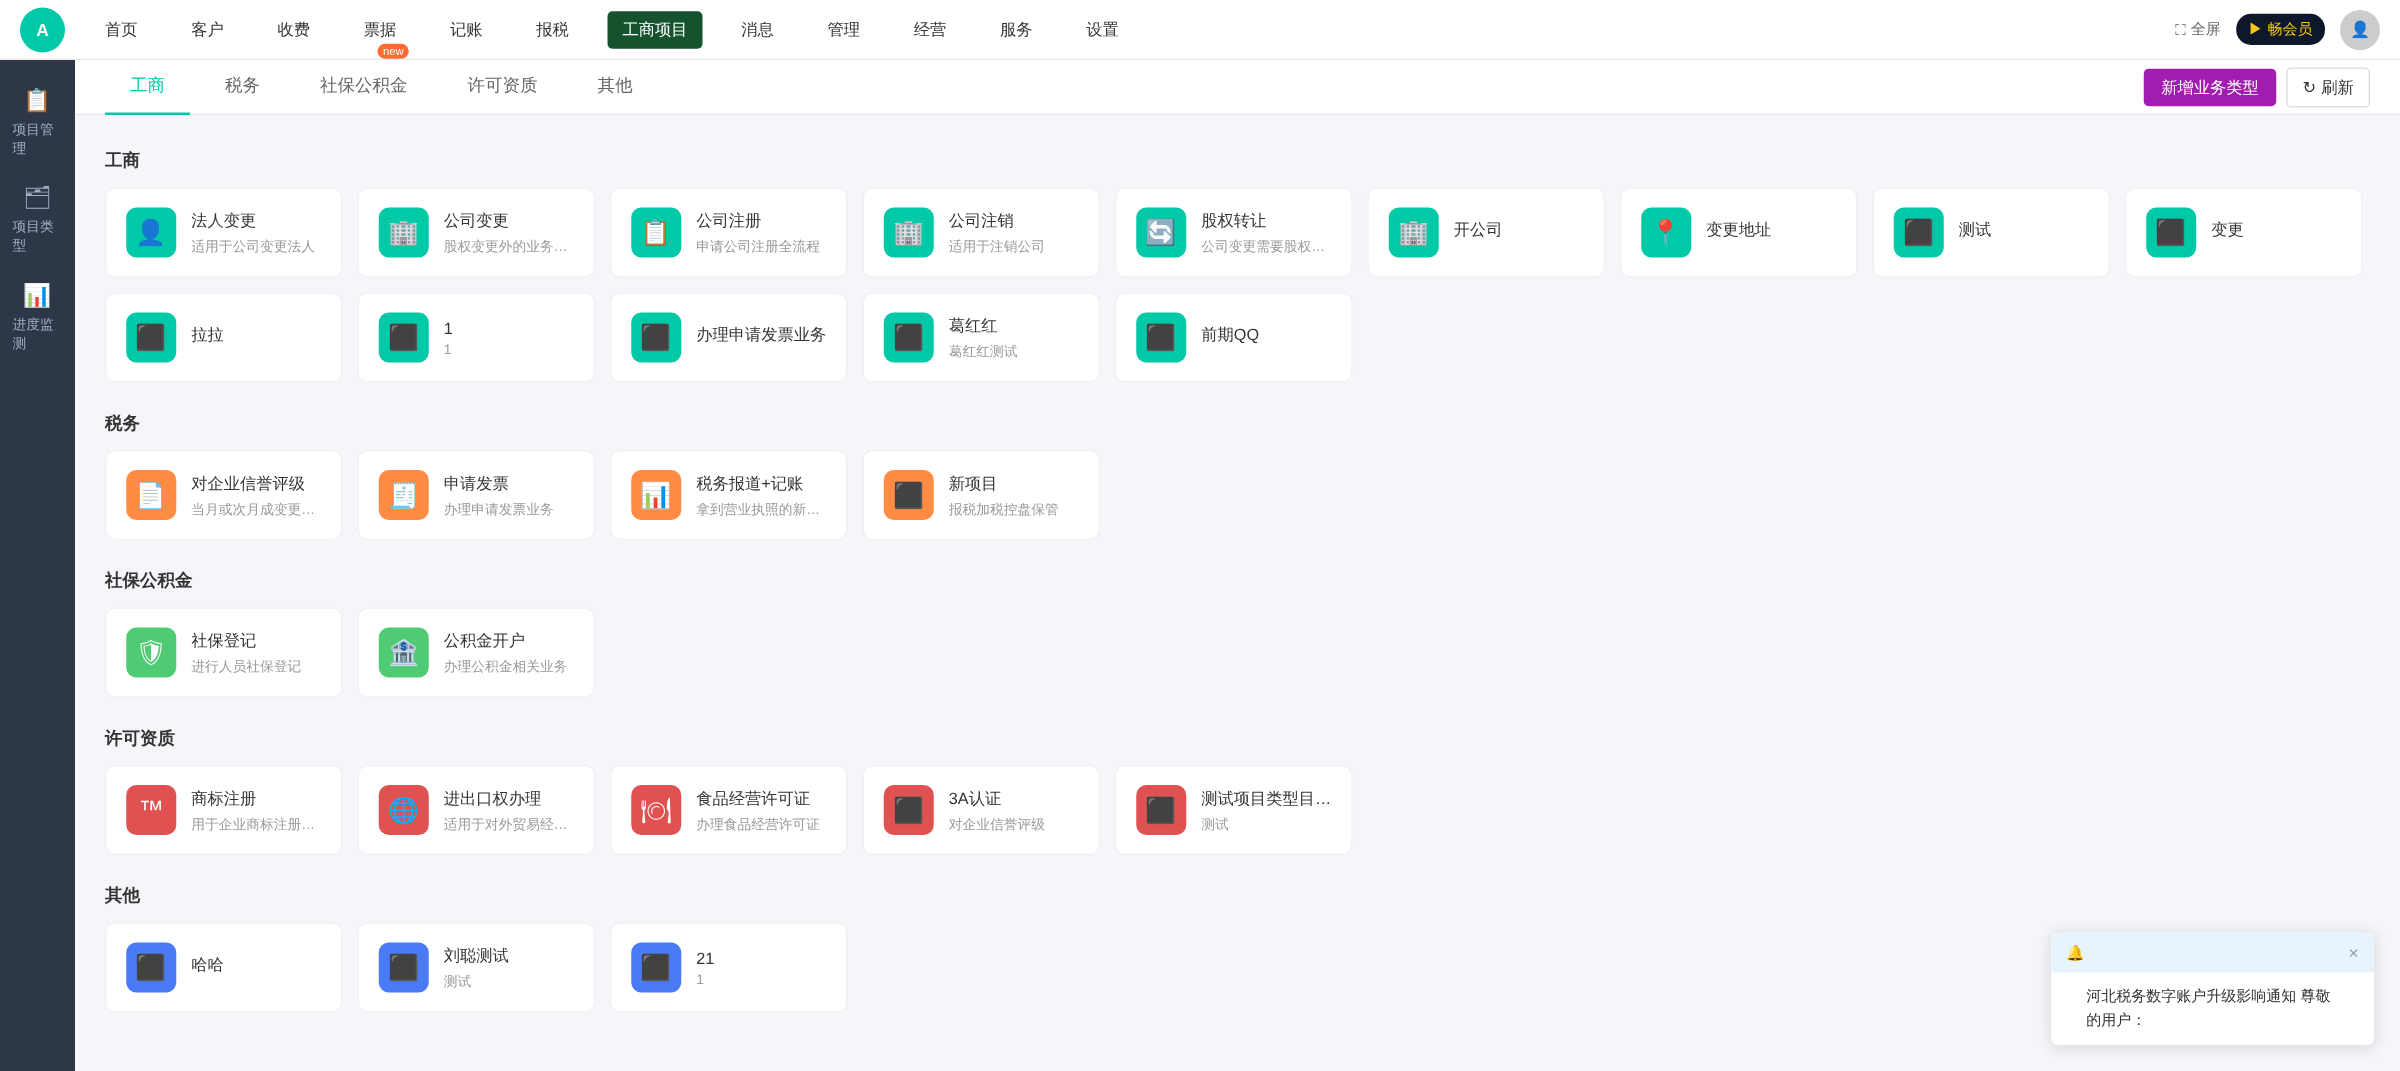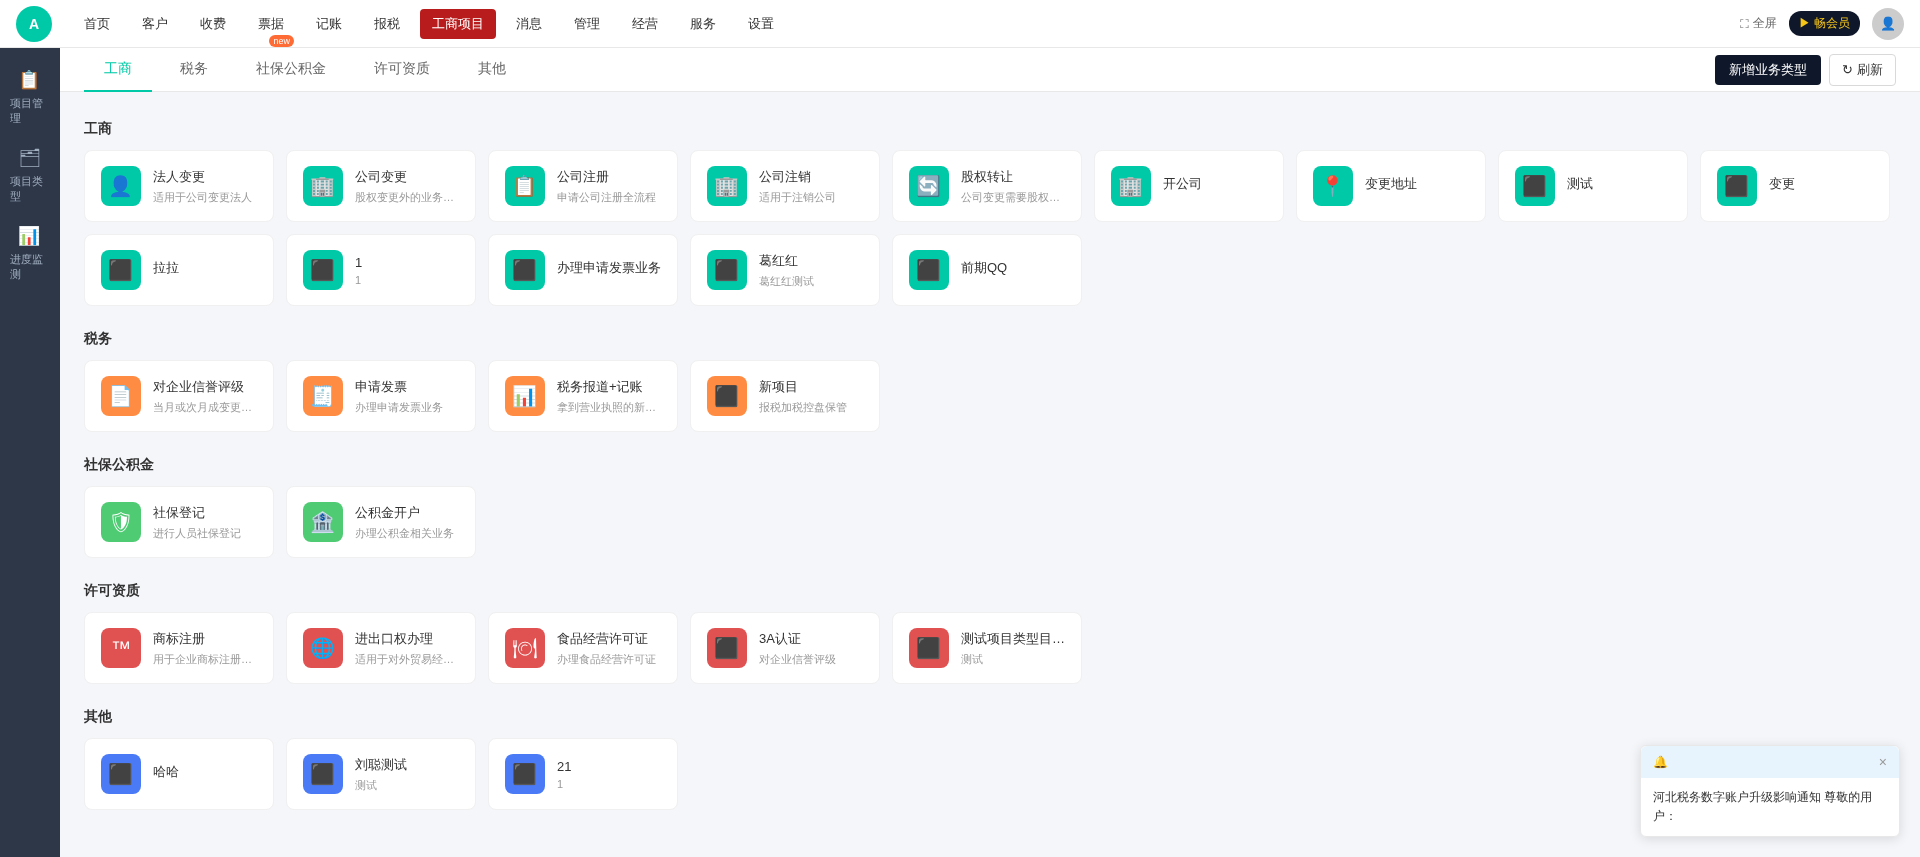--- a/index.html
+++ b/index.html
@@ -21,33 +21,33 @@
       width: 36px; height: 36px;
       background: #00c9a7;
       border-radius: 50%;
       display: flex; align-items: center; justify-content: center;
       color: white; font-weight: bold; font-size: 14px;
       margin-right: 20px;
       flex-shrink: 0;
     }
     .nav-items {
       display: flex; align-items: center; flex: 1;
-      gap: 8px;
+      gap: 19px;
     }
     .nav-item {
       padding: 6px 12px;
       color: #333;
       cursor: pointer;
       border-radius: 4px;
       font-size: 13px;
       position: relative;
       white-space: nowrap;
     }
     .nav-item.active {
-      background: #b91c1c;
+      background: #14532d;
       color: white;
       border-radius: 4px;
     }
     .nav-badge {
       position: absolute;
       top: 2px; right: 2px;
       background: #ff6b35;
       color: white;
       font-size: 9px;
       padding: 1px 4px;
@@ -140,21 +140,21 @@
     .sub-tab.active {
       color: #00c9a7;
       border-bottom: 2px solid #00c9a7;
       font-weight: 500;
     }
     .sub-tab-actions {
       margin-left: auto;
       display: flex; align-items: center; gap: 8px;
     }
     .btn-new-type {
-      background: #0f172a;
+      background: #a21caf;
       color: white;
       border: none;
       padding: 6px 14px;
       border-radius: 4px;
       font-size: 13px;
       cursor: pointer;
     }
     .btn-refresh {
       background: #fff;
       color: #333;
@@ -243,21 +243,21 @@
       background: #e8f4fd;
       padding: 8px 12px;
       display: flex; align-items: center; justify-content: space-between;
       border-radius: 6px 6px 0 0;
       font-size: 12px;
     }
     .notif-close {
       cursor: pointer; color: #999; font-size: 14px;
     }
     .notif-body {
-      padding: 10px 12px;
+      padding: 10px 28px;
       font-size: 12px;
       color: #333;
       line-height: 1.6;
     }
   </style>
 </head>
 <body>
 
 <div class="top-nav">
   <div class="logo">

